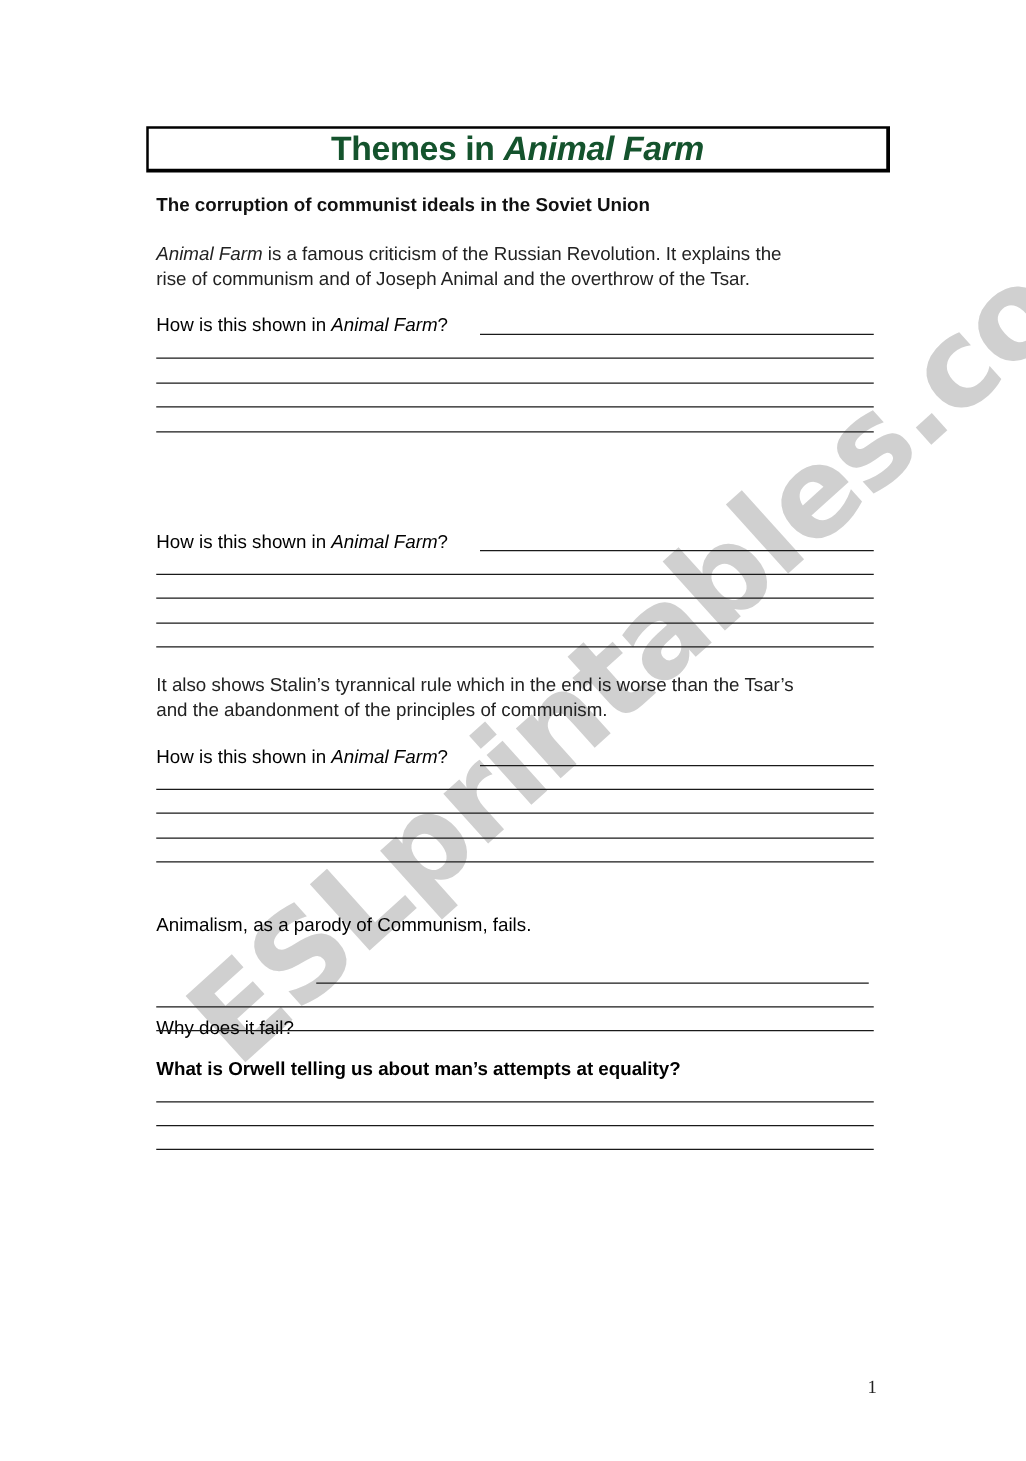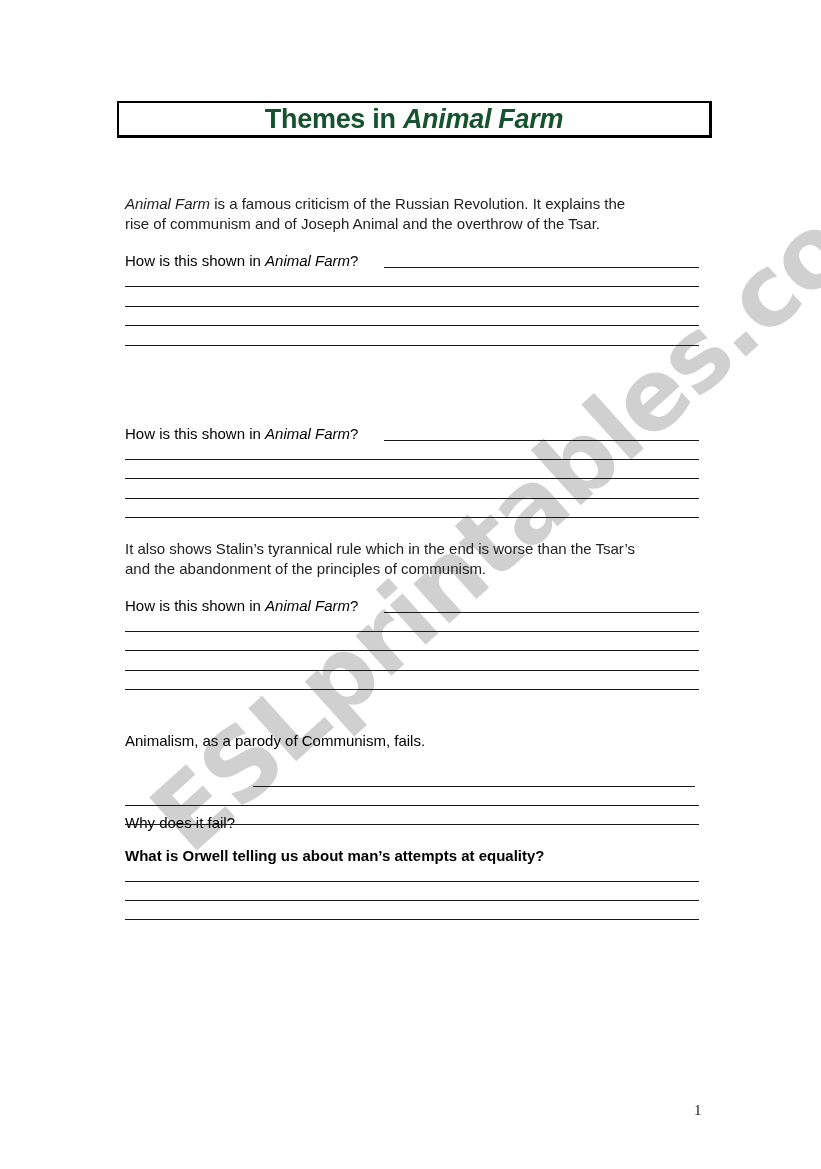--- a/index.html
+++ b/index.html
@@ -27,20 +27,21 @@
 <body>
 
 <div class="page">
 
   <div class="watermark">ESLprintables.com</div>
 
   <div class="title-box">
     <div class="title-text"><span>Themes in </span><i>Animal Farm</i></div>
   </div>
 
+  <div class="subhead">The corruption of communist ideals in the Soviet Union</div>
 
   <div class="para" style="top:194px;">
     <div><i>Animal Farm</i><span> is a famous criticism of the Russian Revolution. It explains the</span></div>
     <div>rise of communism and of Joseph Animal and the overthrow of the Tsar.</div>
   </div>
   <div class="q" style="top:252px;"><span>How is this shown in </span><i>Animal Farm</i><span>?</span></div>
   <div class="line" style="left:384px; top:267px; width:315px;"></div>
   <div class="line" style="left:125px; top:286px; width:574px;"></div>
   <div class="line" style="left:125px; top:306px; width:574px;"></div>
   <div class="line" style="left:125px; top:325px; width:574px;"></div>

